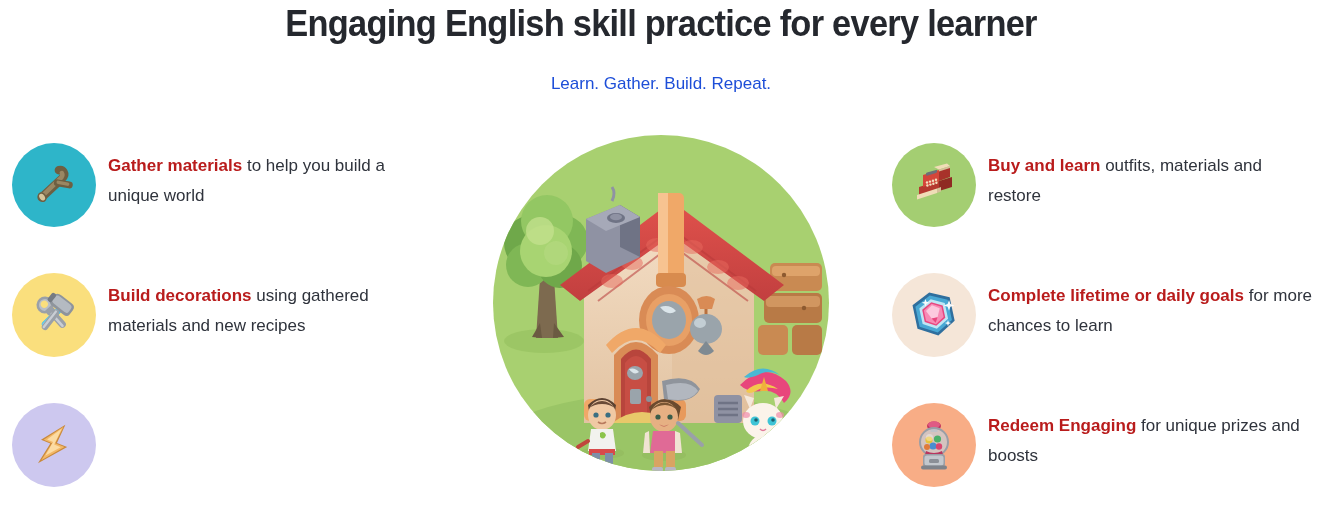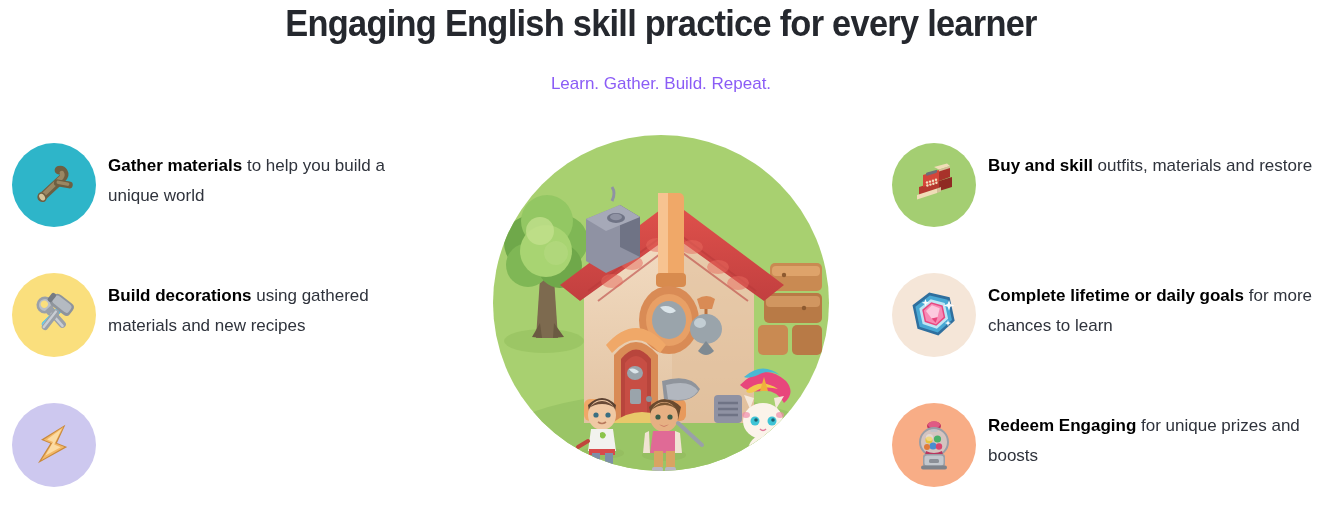--- a/index.html
+++ b/index.html
@@ -22,21 +22,21 @@
     letter-spacing: -0.8px;
     color: #25282e;
     line-height: 44px;
     transform: scaleX(0.93);
   }
   .page-subtitle {
     position: absolute;
     top: 72px; left: 0; width: 1322px;
     text-align: center;
     font-size: 17px;
-    color: #8b5cf6;
+    color: #1d4ed8;
     line-height: 24px;
   }
 
   .col { position: absolute; top: 134px; width: 440px; }
   .col-left  { left: 0px; }
   .col-right { left: 880px; }
 
   .feature { position: relative; height: 130px; }
   .feature-icon {
     position: absolute;
@@ -47,21 +47,21 @@
   }
   .feature-icon svg { display: block; }
   .feature-text {
     position: absolute;
     left: 108px; top: 17px;
     width: 330px;
     font-size: 17px;
     line-height: 30px;
     color: #2f333c;
   }
-  .feature-text b { font-weight: bold; color: #000000; }
+  .feature-text b { font-weight: bold; color: #b91c1c; }
 
   .hero {
     position: absolute;
     left: 492px; top: 123px;
     width: 338px; height: 360px;
   }
   .hero svg { display: block; }
 </style>
 </head>
 <body>
@@ -154,21 +154,21 @@
             <circle cx="21.4" cy="28.5" r="1.2"></circle>
               <circle cx="24.4" cy="27.6" r="1.2"></circle>
             <circle cx="27.4" cy="26.7" r="1.2"></circle>
               <circle cx="30.4" cy="25.8" r="1.2"></circle>
           </g>
           <path d="M11 42.5 L11 38 L31 31.5 L31 36 Z" fill="#f0ddb6"></path>
           <path d="M31 31.5 L31 36 L35 34.5 L35 30 Z" fill="#d4c099"></path>
         </svg>
       </div>
       <div class="feature-text">
-        <b>Buy and skill</b><span> outfits, materials and restore</span>
+        <b>Buy and learn</b><span> outfits, materials and restore</span>
       </div>
     </div>
 
     <div class="feature">
       <div class="feature-icon" style="background:#f5e6d8">
         <svg width="56" height="56" viewBox="0 0 56 56">
           <g transform="rotate(-12 28 28)">
             <path d="M28 5 L47 14 L47 38 L28 49 L9 38 L9 14 Z" fill="#2f6f9e"></path>
             <path d="M28 8 L44.5 16 L44.5 36.5 L28 46 L11.5 36.5 L11.5 16 Z" fill="#49a8d4"></path>
             <path d="M28 12 L41 18.5 L41 34.5 L28 42 L15 34.5 L15 18.5 Z" fill="#bfe7f5"></path>

